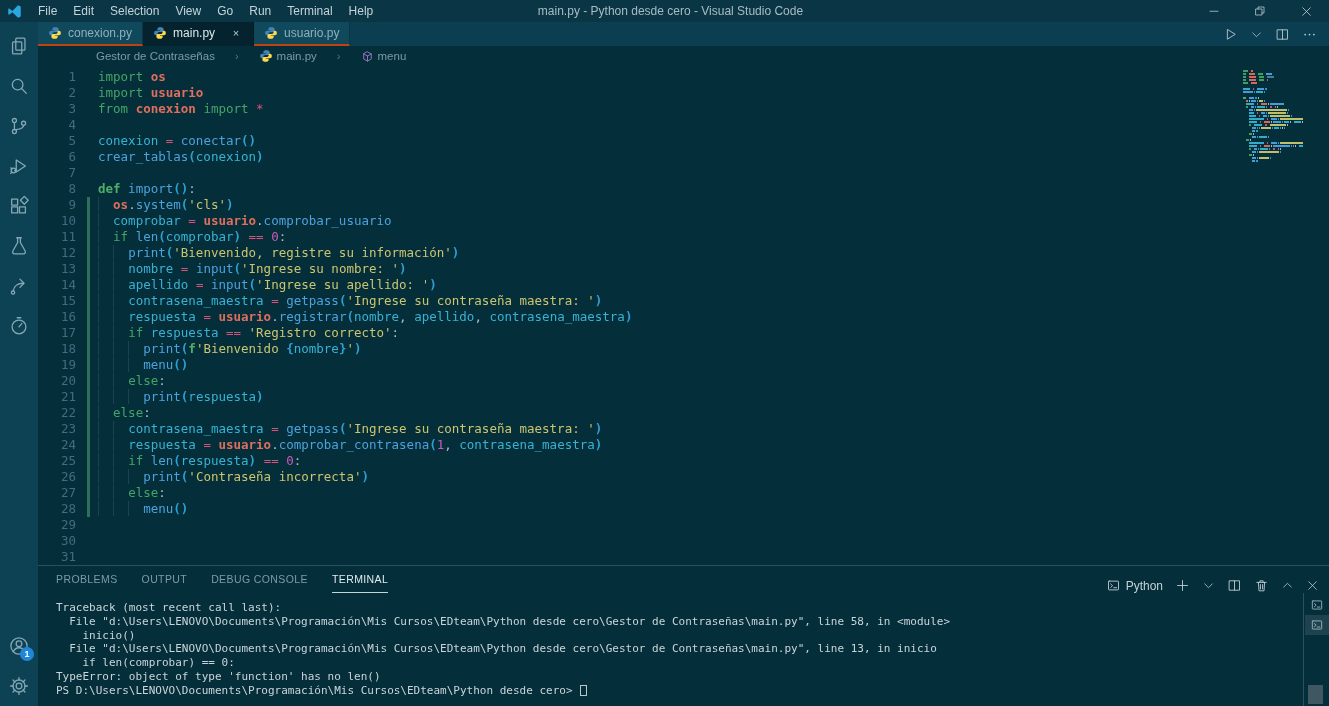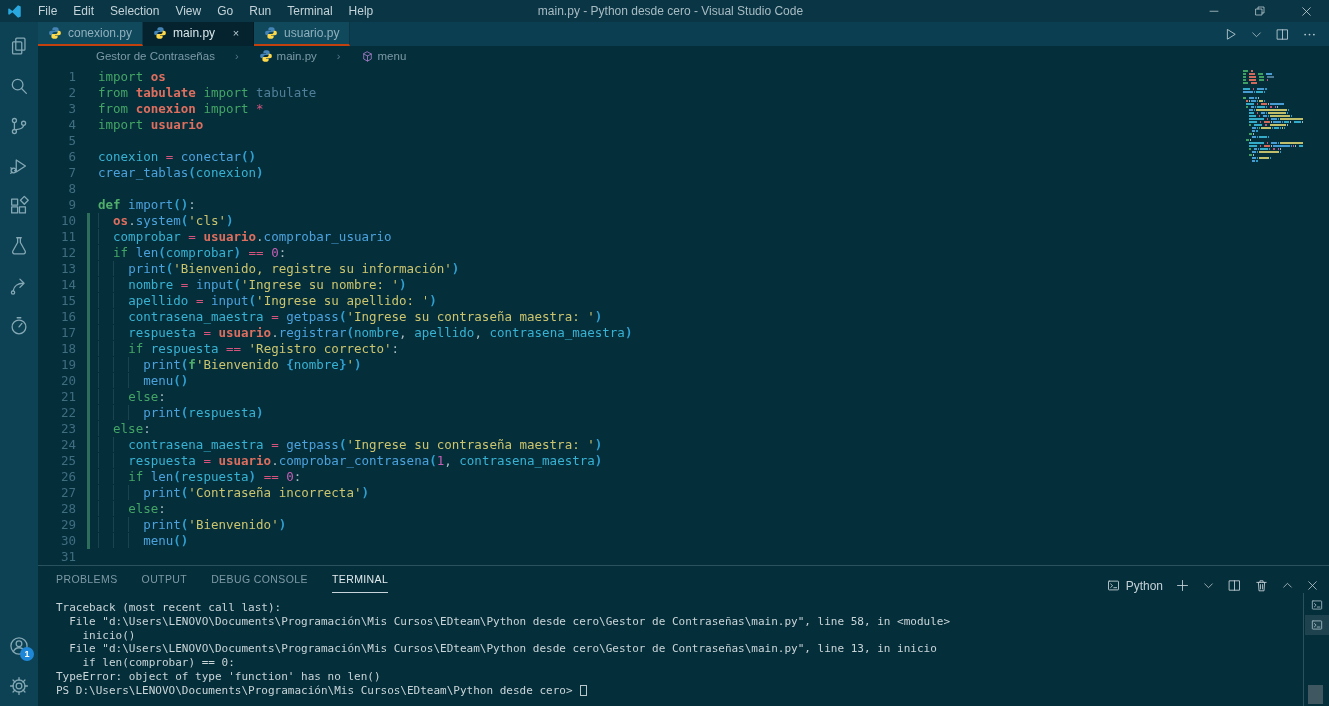--- a/index.html
+++ b/index.html
@@ -328,23 +328,22 @@
           <div class="ln">25</div>
           <div class="ln">26</div>
           <div class="ln">27</div>
           <div class="ln">28</div>
           <div class="ln">29</div>
           <div class="ln">30</div>
           <div class="ln">31</div>
         </div>
       <div class="code" id="code-lines">
           <div class="cl"><span class="tok-kw">import</span><span class="tok-t"> </span><span class="tok-mod">os</span></div>
-          <div class="cl"><span class="tok-kw">from</span><span class="tok-t"> </span><span class="tok-mod">tabulate</span><span class="tok-t"> </span><span class="tok-kw">import</span><span class="tok-t"> </span><span class="tok-dim">tabulate</span></div>
+          <div class="cl"><span class="tok-kw">import</span><span class="tok-t"> </span><span class="tok-mod">usuario</span></div>
           <div class="cl"><span class="tok-kw">from</span><span class="tok-t"> </span><span class="tok-mod">conexion</span><span class="tok-t"> </span><span class="tok-kw">import</span><span class="tok-t"> </span><span class="tok-op">*</span></div>
-          <div class="cl"><span class="tok-kw">import</span><span class="tok-t"> </span><span class="tok-mod">usuario</span></div>
           <div class="cl"></div>
           <div class="cl"><span class="tok-var">conexion</span><span class="tok-t"> </span><span class="tok-op">=</span><span class="tok-t"> </span><span class="tok-fn">conectar</span><span class="tok-br">()</span></div>
           <div class="cl"><span class="tok-fn">crear_tablas</span><span class="tok-br">(</span><span class="tok-var">conexion</span><span class="tok-br">)</span></div>
           <div class="cl"></div>
           <div class="cl"><span class="tok-kwb">def</span><span class="tok-t"> </span><span class="tok-fn">import</span><span class="tok-br">()</span><span class="tok-pn">:</span></div>
           <div class="cl git"><span class="tok-ind">  </span><span class="tok-mod">os</span><span class="tok-pn">.</span><span class="tok-fn">system</span><span class="tok-br">(</span><span class="tok-str">'cls'</span><span class="tok-br">)</span></div>
           <div class="cl git"><span class="tok-ind">  </span><span class="tok-var">comprobar</span><span class="tok-t"> </span><span class="tok-op">=</span><span class="tok-t"> </span><span class="tok-mod">usuario</span><span class="tok-pn">.</span><span class="tok-fn">comprobar_usuario</span></div>
           <div class="cl git"><span class="tok-ind">  </span><span class="tok-kw">if</span><span class="tok-t"> </span><span class="tok-fn">len</span><span class="tok-br">(</span><span class="tok-var">comprobar</span><span class="tok-br">)</span><span class="tok-t"> </span><span class="tok-op">==</span><span class="tok-t"> </span><span class="tok-num">0</span><span class="tok-pn">:</span></div>
           <div class="cl git"><span class="tok-ind">  </span><span class="tok-ind">  </span><span class="tok-fn">print</span><span class="tok-br">(</span><span class="tok-str">'Bienvenido, registre su información'</span><span class="tok-br">)</span></div>
           <div class="cl git"><span class="tok-ind">  </span><span class="tok-ind">  </span><span class="tok-var">nombre</span><span class="tok-t"> </span><span class="tok-op">=</span><span class="tok-t"> </span><span class="tok-fn">input</span><span class="tok-br">(</span><span class="tok-str">'Ingrese su nombre: '</span><span class="tok-br">)</span></div>
@@ -355,21 +354,20 @@
           <div class="cl git"><span class="tok-ind">  </span><span class="tok-ind">  </span><span class="tok-ind">  </span><span class="tok-fn">print</span><span class="tok-br">(</span><span class="tok-kwb">f</span><span class="tok-str">'Bienvenido </span><span class="tok-br">{</span><span class="tok-var">nombre</span><span class="tok-br">}</span><span class="tok-str">'</span><span class="tok-br">)</span></div>
           <div class="cl git"><span class="tok-ind">  </span><span class="tok-ind">  </span><span class="tok-ind">  </span><span class="tok-fn">menu</span><span class="tok-br">()</span></div>
           <div class="cl git"><span class="tok-ind">  </span><span class="tok-ind">  </span><span class="tok-kw">else</span><span class="tok-pn">:</span></div>
           <div class="cl git"><span class="tok-ind">  </span><span class="tok-ind">  </span><span class="tok-ind">  </span><span class="tok-fn">print</span><span class="tok-br">(</span><span class="tok-var">respuesta</span><span class="tok-br">)</span></div>
           <div class="cl git"><span class="tok-ind">  </span><span class="tok-kw">else</span><span class="tok-pn">:</span></div>
           <div class="cl git"><span class="tok-ind">  </span><span class="tok-ind">  </span><span class="tok-var">contrasena_maestra</span><span class="tok-t"> </span><span class="tok-op">=</span><span class="tok-t"> </span><span class="tok-fn">getpass</span><span class="tok-br">(</span><span class="tok-str">'Ingrese su contraseña maestra: '</span><span class="tok-br">)</span></div>
           <div class="cl git"><span class="tok-ind">  </span><span class="tok-ind">  </span><span class="tok-var">respuesta</span><span class="tok-t"> </span><span class="tok-op">=</span><span class="tok-t"> </span><span class="tok-mod">usuario</span><span class="tok-pn">.</span><span class="tok-fn">comprobar_contrasena</span><span class="tok-br">(</span><span class="tok-num">1</span><span class="tok-pn">,</span><span class="tok-t"> </span><span class="tok-var">contrasena_maestra</span><span class="tok-br">)</span></div>
           <div class="cl git"><span class="tok-ind">  </span><span class="tok-ind">  </span><span class="tok-kw">if</span><span class="tok-t"> </span><span class="tok-fn">len</span><span class="tok-br">(</span><span class="tok-var">respuesta</span><span class="tok-br">)</span><span class="tok-t"> </span><span class="tok-op">==</span><span class="tok-t"> </span><span class="tok-num">0</span><span class="tok-pn">:</span></div>
           <div class="cl git"><span class="tok-ind">  </span><span class="tok-ind">  </span><span class="tok-ind">  </span><span class="tok-fn">print</span><span class="tok-br">(</span><span class="tok-str">'Contraseña incorrecta'</span><span class="tok-br">)</span></div>
           <div class="cl git"><span class="tok-ind">  </span><span class="tok-ind">  </span><span class="tok-kw">else</span><span class="tok-pn">:</span></div>
-          <div class="cl git"><span class="tok-ind">  </span><span class="tok-ind">  </span><span class="tok-ind">  </span><span class="tok-fn">print</span><span class="tok-br">(</span><span class="tok-str">'Bienvenido'</span><span class="tok-br">)</span></div>
           <div class="cl git"><span class="tok-ind">  </span><span class="tok-ind">  </span><span class="tok-ind">  </span><span class="tok-fn">menu</span><span class="tok-br">()</span></div>
         </div>
       <div class="minimap" id="minimap">
           <div class="mm-row"><span class="mm-seg" style="width: 5px; background: rgb(67, 165, 101);"></span><span class="mm-seg" style="width: 1px; background: transparent;"></span><span class="mm-seg" style="width: 2px; background: rgb(222, 110, 94);"></span></div>
           <div class="mm-row"><span class="mm-seg" style="width: 3px; background: rgb(67, 165, 101);"></span><span class="mm-seg" style="width: 1px; background: transparent;"></span><span class="mm-seg" style="width: 6px; background: rgb(222, 110, 94);"></span><span class="mm-seg" style="width: 1px; background: transparent;"></span><span class="mm-seg" style="width: 5px; background: rgb(67, 165, 101);"></span><span class="mm-seg" style="width: 1px; background: transparent;"></span><span class="mm-seg" style="width: 6px; background: rgb(75, 162, 220);"></span></div>
           <div class="mm-row"><span class="mm-seg" style="width: 3px; background: rgb(67, 165, 101);"></span><span class="mm-seg" style="width: 1px; background: transparent;"></span><span class="mm-seg" style="width: 7px; background: rgb(222, 110, 94);"></span><span class="mm-seg" style="width: 1px; background: transparent;"></span><span class="mm-seg" style="width: 5px; background: rgb(67, 165, 101);"></span><span class="mm-seg" style="width: 1px; background: transparent;"></span><span class="mm-seg" style="width: 7px; background: rgb(79, 127, 153);"></span></div>
           <div class="mm-row"><span class="mm-seg" style="width: 3px; background: rgb(67, 165, 101);"></span><span class="mm-seg" style="width: 1px; background: transparent;"></span><span class="mm-seg" style="width: 7px; background: rgb(222, 110, 94);"></span><span class="mm-seg" style="width: 1px; background: transparent;"></span><span class="mm-seg" style="width: 5px; background: rgb(67, 165, 101);"></span><span class="mm-seg" style="width: 1px; background: transparent;"></span><span class="mm-seg" style="width: 1px; background: rgb(212, 84, 125);"></span></div>
           <div class="mm-row"><span class="mm-seg" style="width: 5px; background: rgb(67, 165, 101);"></span><span class="mm-seg" style="width: 1px; background: transparent;"></span><span class="mm-seg" style="width: 6px; background: rgb(222, 110, 94);"></span></div>
           <div class="mm-row"></div>
           <div class="mm-row"><span class="mm-seg" style="width: 7px; background: rgb(56, 178, 210);"></span><span class="mm-seg" style="width: 1px; background: transparent;"></span><span class="mm-seg" style="width: 1px; background: rgb(212, 84, 125);"></span><span class="mm-seg" style="width: 1px; background: transparent;"></span><span class="mm-seg" style="width: 7px; background: rgb(75, 162, 220);"></span><span class="mm-seg" style="width: 2px; background: rgb(47, 160, 208);"></span></div>

